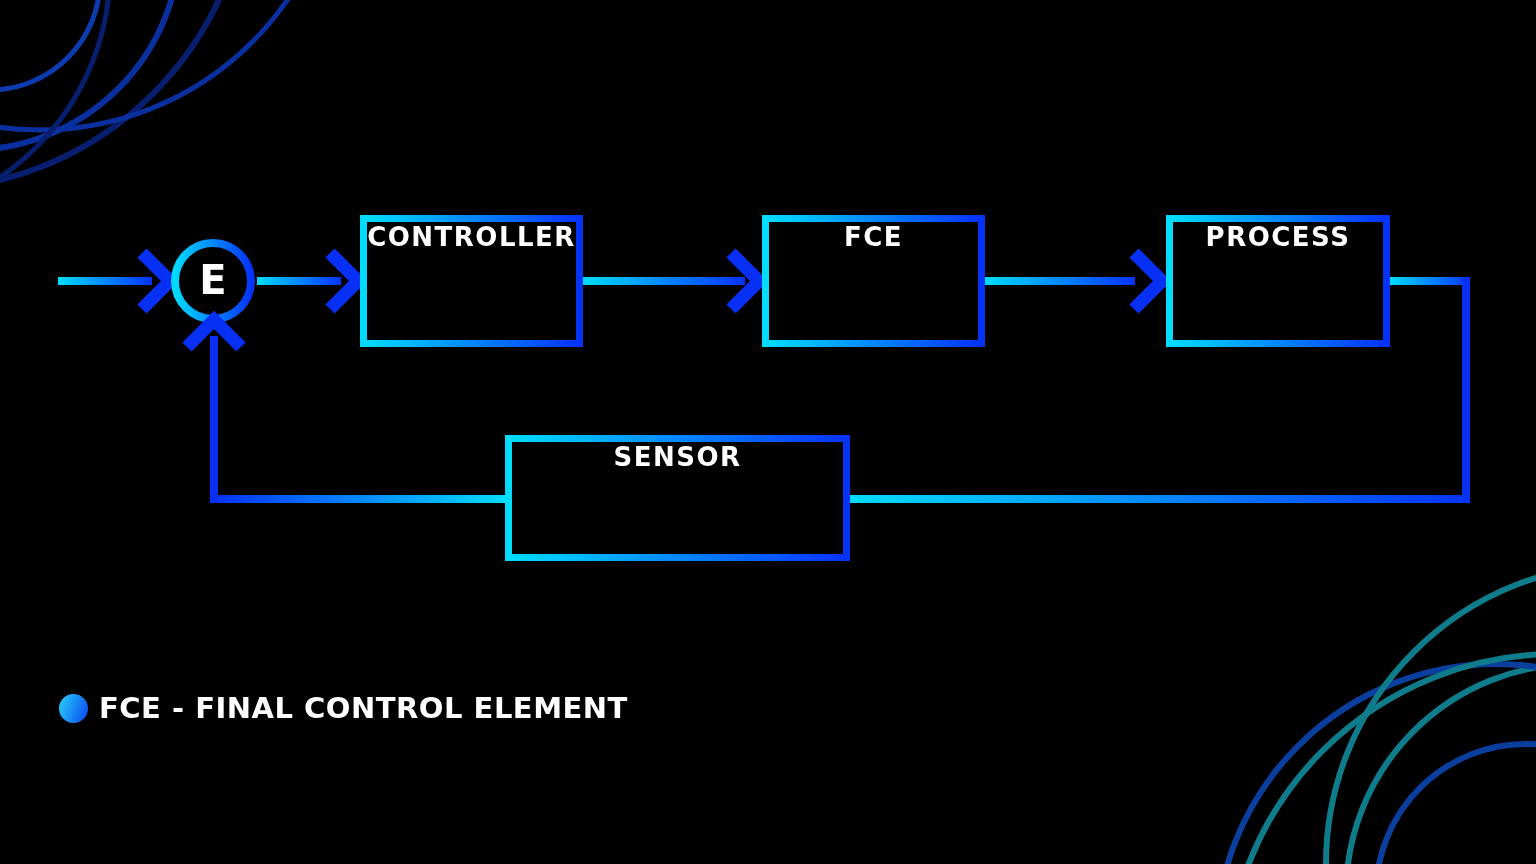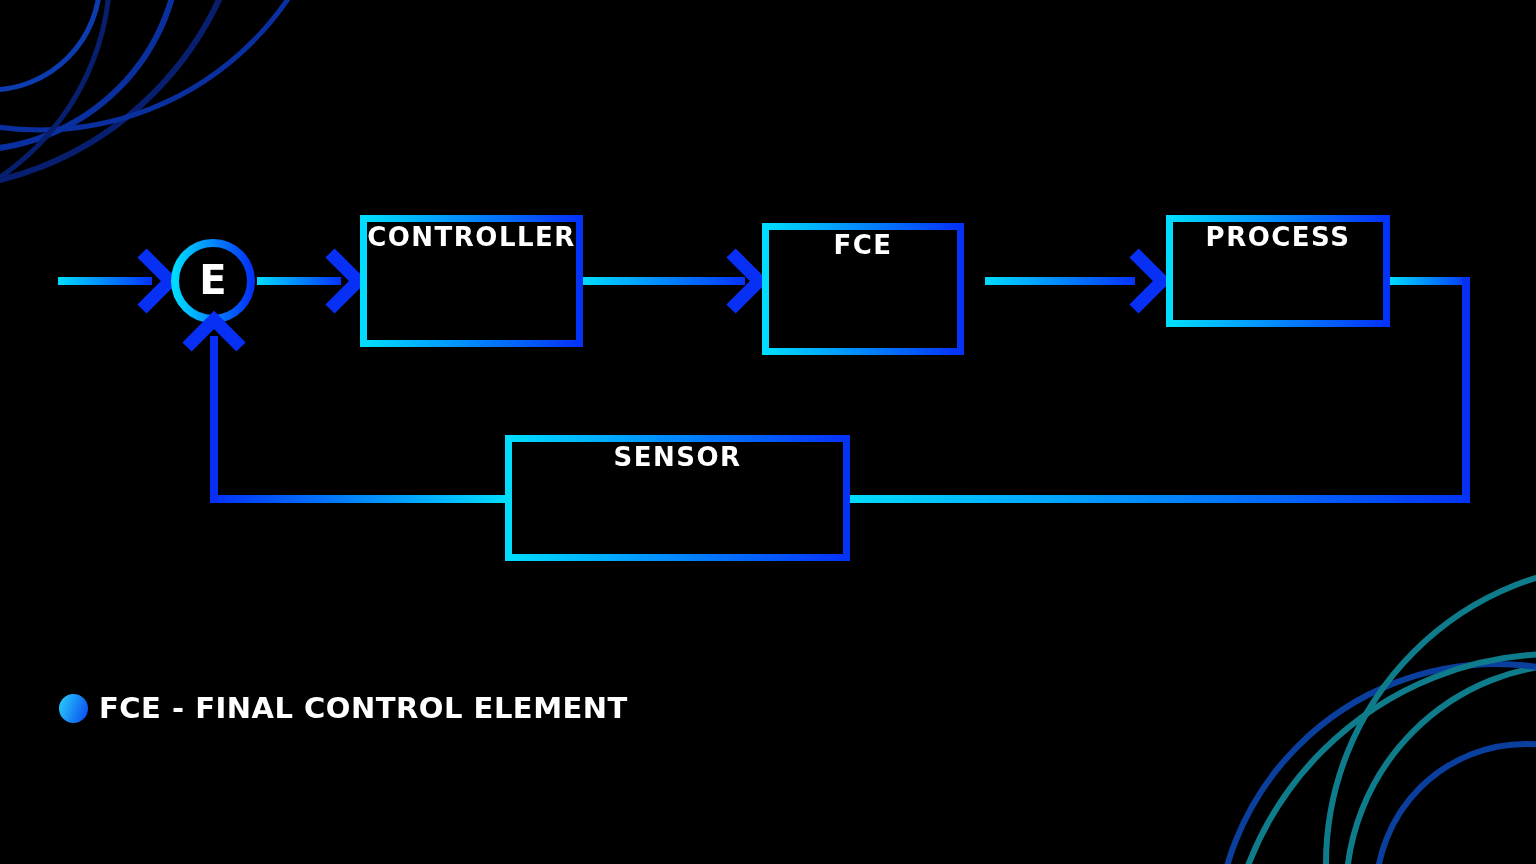--- a/index.html
+++ b/index.html
@@ -24,22 +24,22 @@
     display: flex;
     align-items: flex-start;
     justify-content: center;
     color: #fff;
     font-weight: 800;
     font-size: 26px;
     letter-spacing: 1.5px;
     background: #000;
   }
   .box-controller { left: 360px; top: 215px; width: 223px; height: 132px; }
-  .box-fce       { left: 762px; top: 223px; width: 202px; height: 132px; }
-  .box-process   { left: 1166px; top: 215px; width: 224px; height: 112px; }
+  .box-fce       { left: 762px; top: 215px; width: 223px; height: 132px; }
+  .box-process   { left: 1166px; top: 215px; width: 224px; height: 132px; }
   .box-sensor    { left: 505px; top: 435px; width: 345px; height: 126px; }
 
   .error-node-label {
     position: absolute;
     left: 171px; top: 239px;
     width: 84px; height: 84px;
     display: flex; align-items: center; justify-content: center;
     color: #fff; font-weight: 800; font-size: 40px;
     padding-bottom: 2px;
   }

